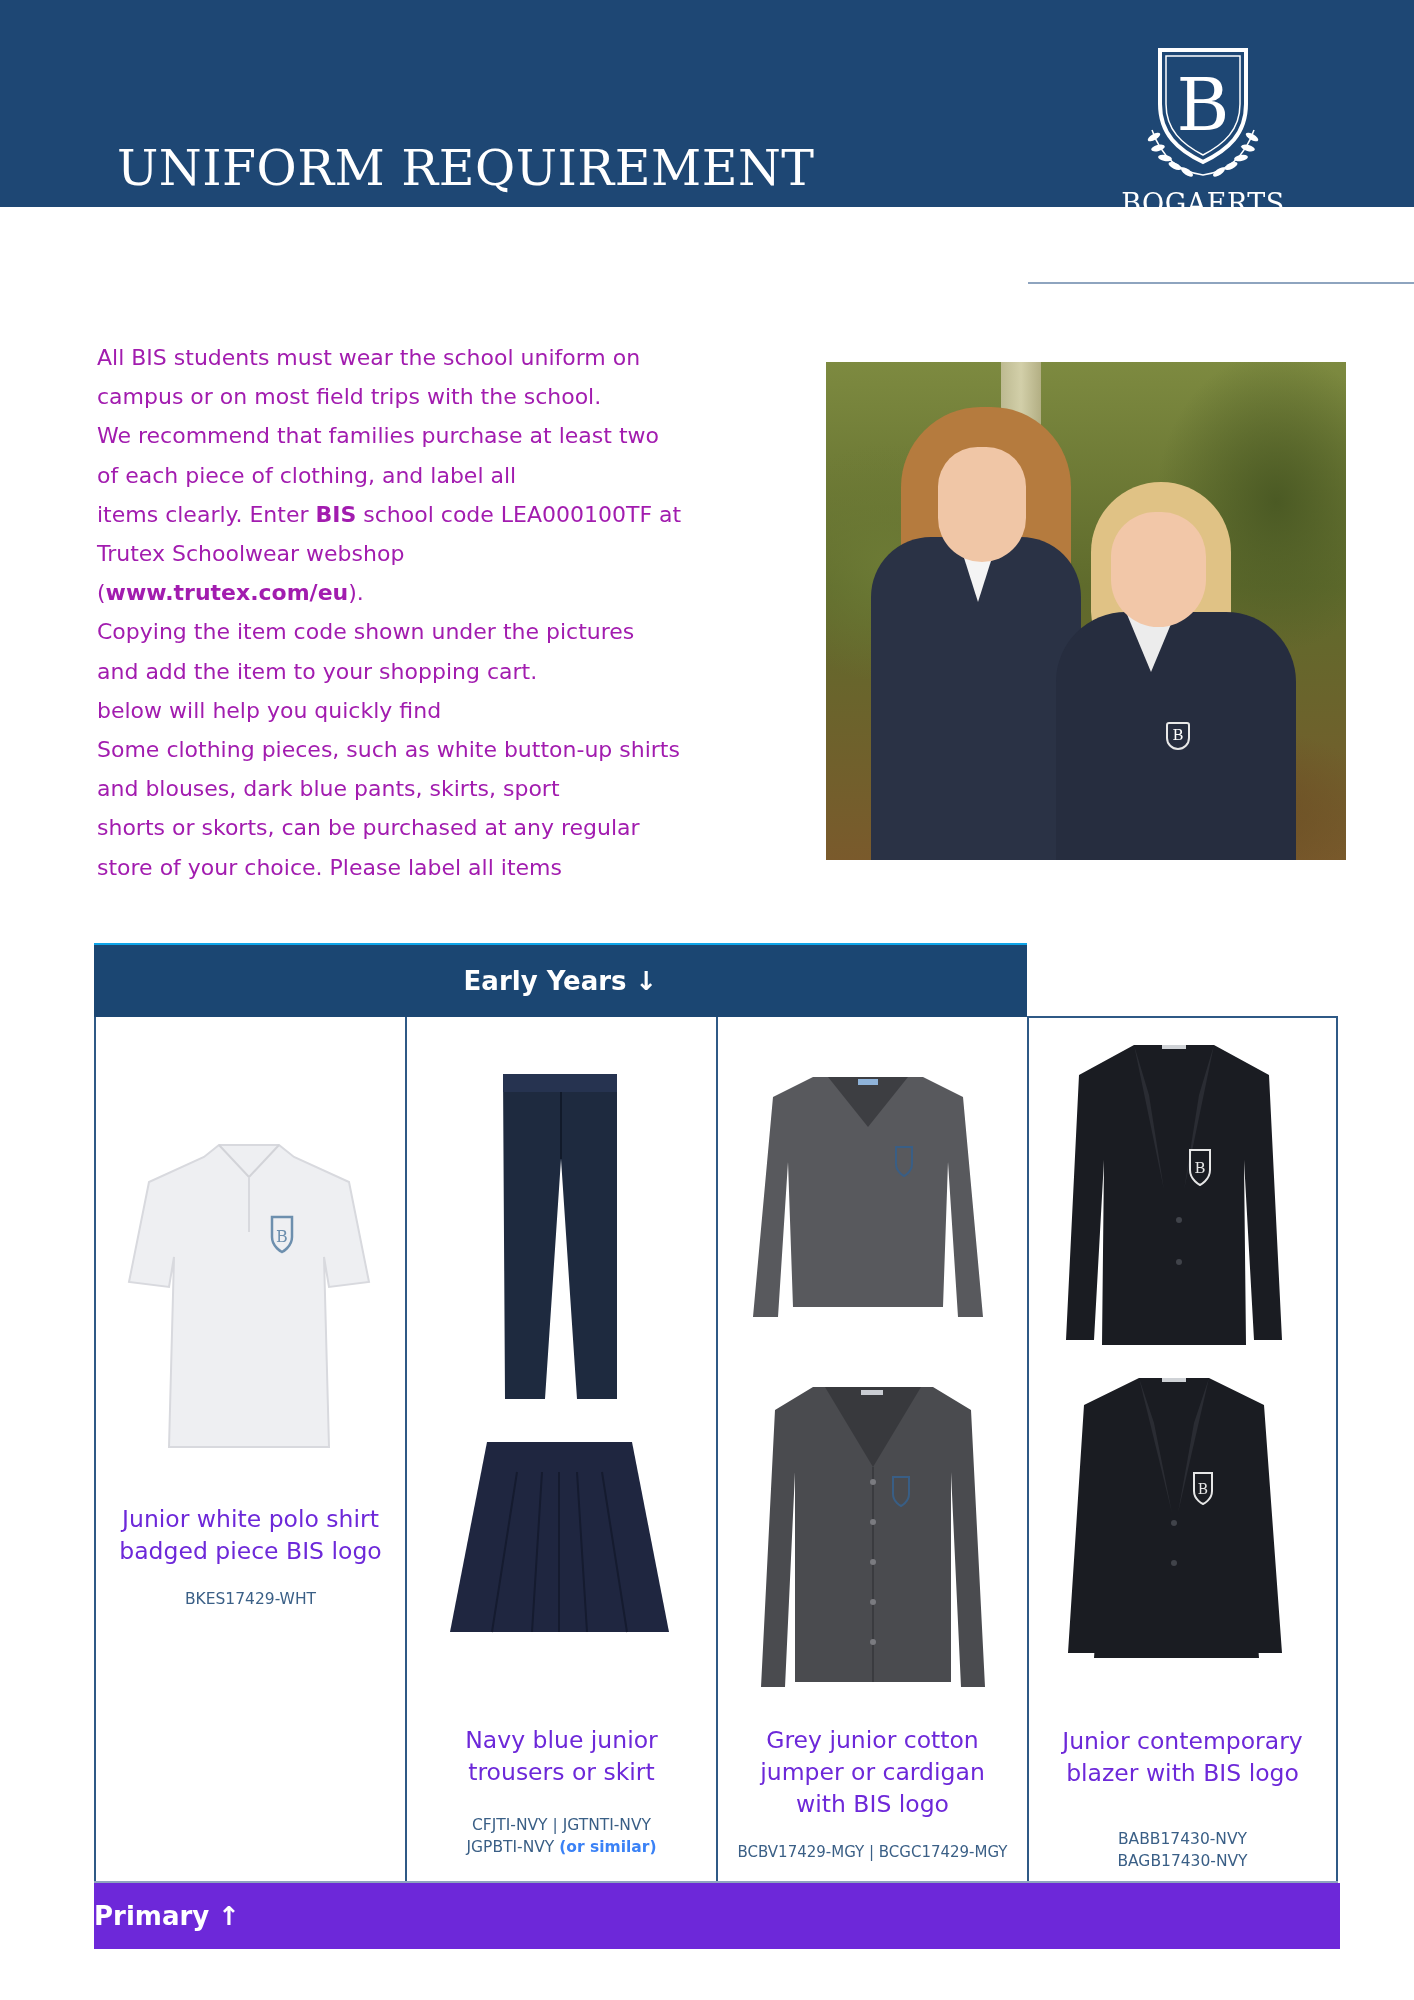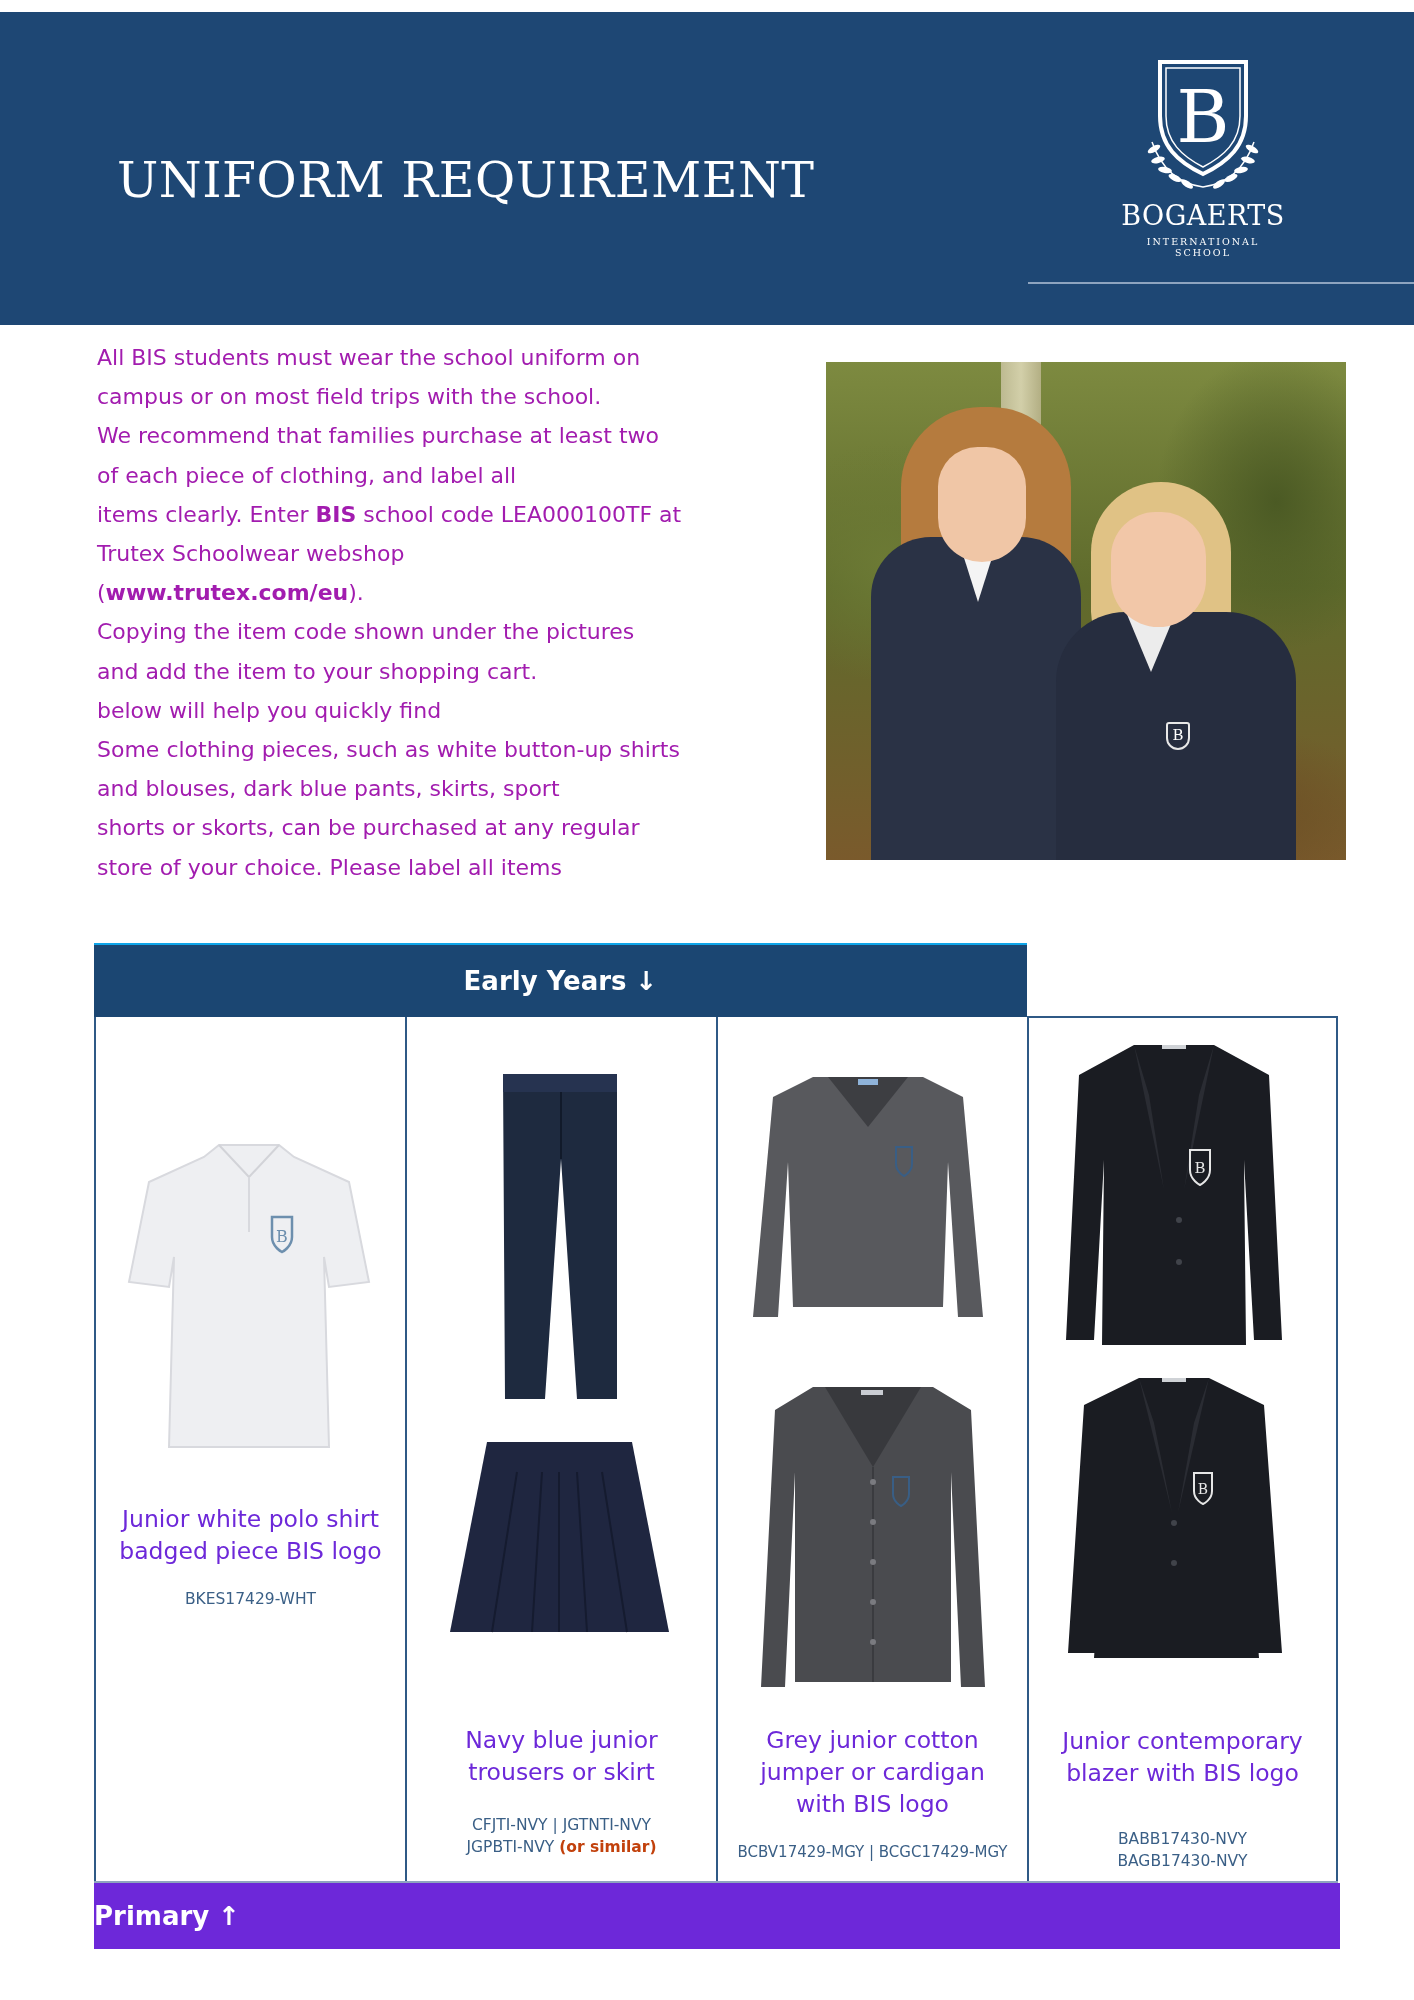--- a/index.html
+++ b/index.html
@@ -1,20 +1,20 @@
 <!DOCTYPE html>
 <html><head>
   <meta charset="utf-8">
   <style>
     * { box-sizing: border-box; margin: 0; padding: 0; }
     html, body { width: 1414px; height: 2000px; background: #ffffff; overflow: hidden; }
     body { position: relative; font-family: "DejaVu Sans", sans-serif; color: #1c4570; }
 
     
-    .header { position: absolute; left: 0; top: 12px; width: 1414px; height: 313px; background: #1e4774; }
+    .header { position: absolute; left: 0; top: 0; width: 1414px; height: 207px; background: #1e4774; }
     .header-underline { position: absolute; left: 1028px; top: 282px; width: 386px; height: 2px; background: #8ea4bf; }
     .page-title { position: absolute; left: 117px; top: 140px; font-family: "DejaVu Serif", serif; font-size: 49px; color: #ffffff; letter-spacing: 0.5px; font-weight: normal; }
 
     .logo { position: absolute; left: 1118px; top: 42px; width: 170px; height: 200px; }
     .logo svg { position: absolute; left: 28px; top: 0; }
     .logo-name { position: absolute; left: 0; top: 146px; width: 170px; text-align: center; font-family: "DejaVu Serif", serif; font-size: 27px; color: #ffffff; letter-spacing: 0.5px; }
     .logo-sub { position: absolute; left: 0; top: 182px; width: 170px; text-align: center; font-family: "DejaVu Serif", serif; font-size: 9.5px; color: #ffffff; letter-spacing: 2px; }
 
     
     .intro { position: absolute; left: 97px; top: 338px; width: 660px; font-size: 22px; line-height: 39.2px; color: #a21caf; }
@@ -47,21 +47,21 @@
     .grid { position: absolute; left: 94px; top: 1017px; width: 1244px; height: 866px; }
     .cell { position: absolute; top: 0; height: 866px; background: #fff; border-left: 2px solid #2f5986; }
     .cell.c1 { left: 0; width: 311px; border-left: 2px solid #2f5986; }
     .cell.c2 { left: 311px; width: 311px; }
     .cell.c3 { left: 622px; width: 311px; }
     .cell.c4 { left: 933px; width: 311px; border-right: 2px solid #2f5986; top: -1px; border-top: 2px solid #2f5986; }
     .grid-bottom { position: absolute; left: 94px; top: 1881px; width: 1244px; height: 2px; background: #8ea4bf; }
 
     .item-name { position: absolute; left: 0; width: 100%; text-align: center; font-size: 23.5px; line-height: 32px; color: #6d28d9; font-weight: normal; }
     .item-code { position: absolute; left: 0; width: 100%; text-align: center; font-size: 15.5px; line-height: 22px; color: #3a5f86; }
-    .item-code b { font-weight: bold; color: #c2410c; }
+    .item-code b { font-weight: bold; color: #3b82f6; }
 
     .primary-bar { position: absolute; left: 94px; top: 1883px; width: 1246px; height: 66px; background: #6d28d9; color: #fff; text-align: left; font-size: 26px; font-weight: bold; line-height: 66px; }
 
     
     .garment { position: absolute; }
   </style>
 </head>
 <body>
 
 <div class="header">

